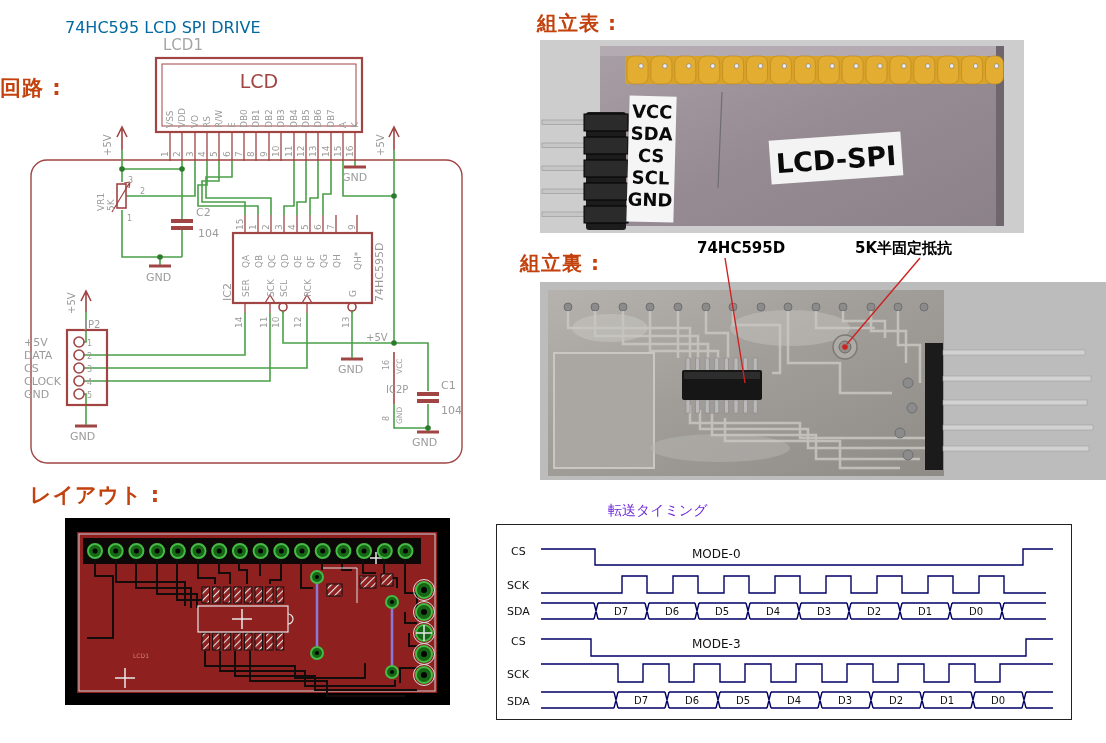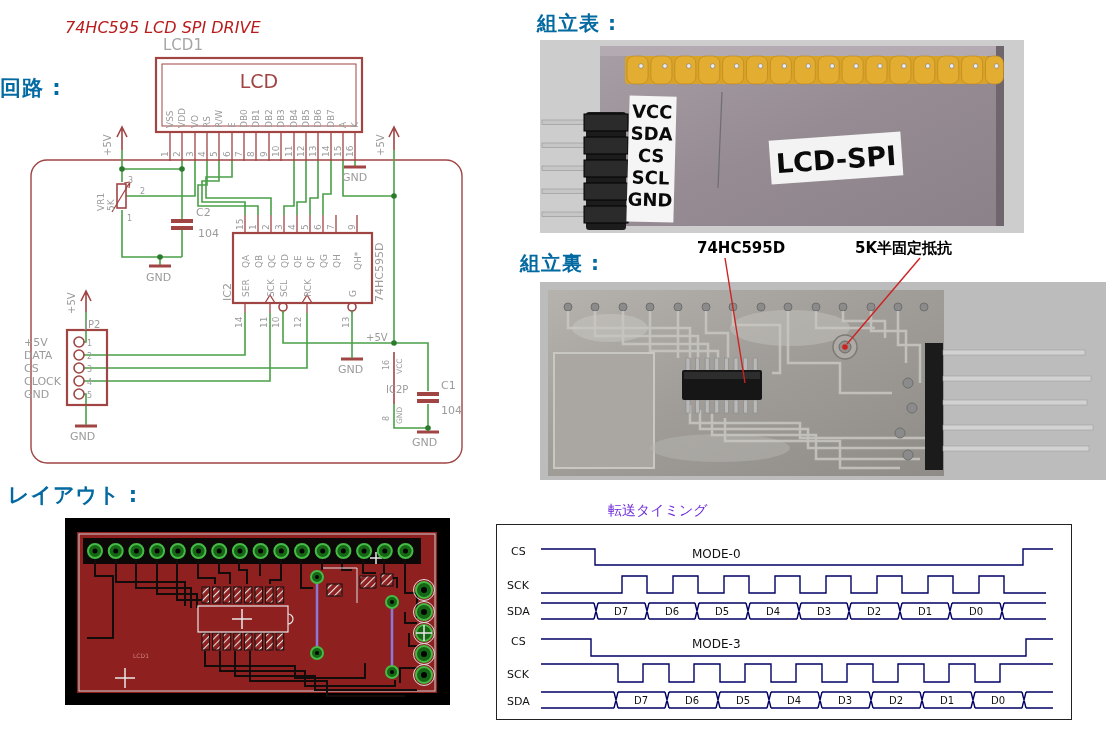--- a/index.html
+++ b/index.html
@@ -1,19 +1,19 @@
 <!DOCTYPE html>
 <html><head>
 <meta charset="utf-8">
 <style>
   html,body{margin:0;padding:0;background:#fff;}
   body{width:1106px;height:743px;position:relative;overflow:hidden;
        font-family:"DejaVu Sans","Liberation Sans",sans-serif;}
   .abs{position:absolute;}
-  .heading{font-weight:bold;color:#0369a1;font-size:21px;letter-spacing:1px;}
+  .heading{font-weight:bold;color:#c2410c;font-size:21px;letter-spacing:1px;}
   svg text{font-family:"DejaVu Sans","Liberation Sans",sans-serif;}
   .gt{fill:#9b9b9b;}           
   .mt{fill:#a04444;}           
   .wire{stroke:#4aa048;stroke-width:1.6;fill:none;}
   .comp{stroke:#a04444;stroke-width:1.6;fill:none;}
   .comp2{stroke:#a04444;stroke-width:2.2;fill:none;}
   .dot{fill:#2c7a2c;}
   .gbar{stroke:#a04444;stroke-width:3;}
   .tline{stroke:#000066;stroke-width:1.4;fill:none;}
   .tlabel{fill:#111;font-size:11px;}
@@ -21,21 +21,21 @@
   .padg{fill:#166616;stroke:#44bb44;stroke-width:2;}
   .hole{fill:#050505;}
   .trace{stroke:#140b0b;stroke-width:2;fill:none;}
   .btrace{stroke:#c9c7c2;stroke-width:2.5;fill:none;opacity:.85;}
   .wcross{stroke:#e8e8e8;stroke-width:1.5;}
   #timingbox{border:1px solid #222;background:#fff;}
 </style>
 </head>
 <body>
 
-<div class="abs" style="left:65px;top:18px;font-size:16px;color:#b91c1c;font-style:italic;">74HC595 LCD SPI DRIVE</div>
+<div class="abs" style="left:65px;top:18px;font-size:16px;color:#0369a1;">74HC595 LCD SPI DRIVE</div>
 <div class="abs" style="left:163px;top:36px;font-size:15px;color:#a5a5a5;">LCD1</div>
 <div class="abs heading" style="left:0;top:74px;">回路 :</div>
 
 <svg class="abs" style="left:0;top:0;" width="500" height="480">
 
   <rect x="31" y="160" width="431" height="303" rx="16" class="comp" style="stroke-width:1.4"></rect>
 
   <g>
     <rect x="156" y="58" width="206" height="74" class="comp2"></rect>
     <rect x="162" y="64" width="194" height="62" class="comp" style="stroke-width:1"></rect>
@@ -431,21 +431,21 @@
       <circle cx="360" cy="200" r="5"></circle>
       <circle cx="368" cy="222" r="5"></circle>
   </g>
 
   <g stroke="#cc2222" stroke-width="1.4">
     <line x1="185" y1="25" x2="205" y2="150"></line>
     <line x1="380" y1="25" x2="307" y2="111"></line>
   </g>
 </svg>
 
-<div class="abs heading" style="left:8px;top:481px;">レイアウト :</div>
+<div class="abs heading" style="left:30px;top:481px;">レイアウト :</div>
 <svg class="abs" style="left:65px;top:518px;" width="385" height="187">
   <defs>
     <pattern id="hatchW" patternUnits="userSpaceOnUse" width="5" height="5" patternTransform="rotate(45)">
       <rect width="5" height="5" fill="#8e2020"></rect>
       <line x1="0" y1="0" x2="0" y2="5" stroke="#e6e6e6" stroke-width="2.2"></line>
     </pattern>
   </defs>
   <rect width="385" height="187" fill="#000"></rect>
   <rect x="12" y="14" width="360" height="161" fill="#8e2020"></rect>
   <rect x="14" y="16" width="356" height="157" fill="none" stroke="#cfcfcf" stroke-width="1"></rect>

